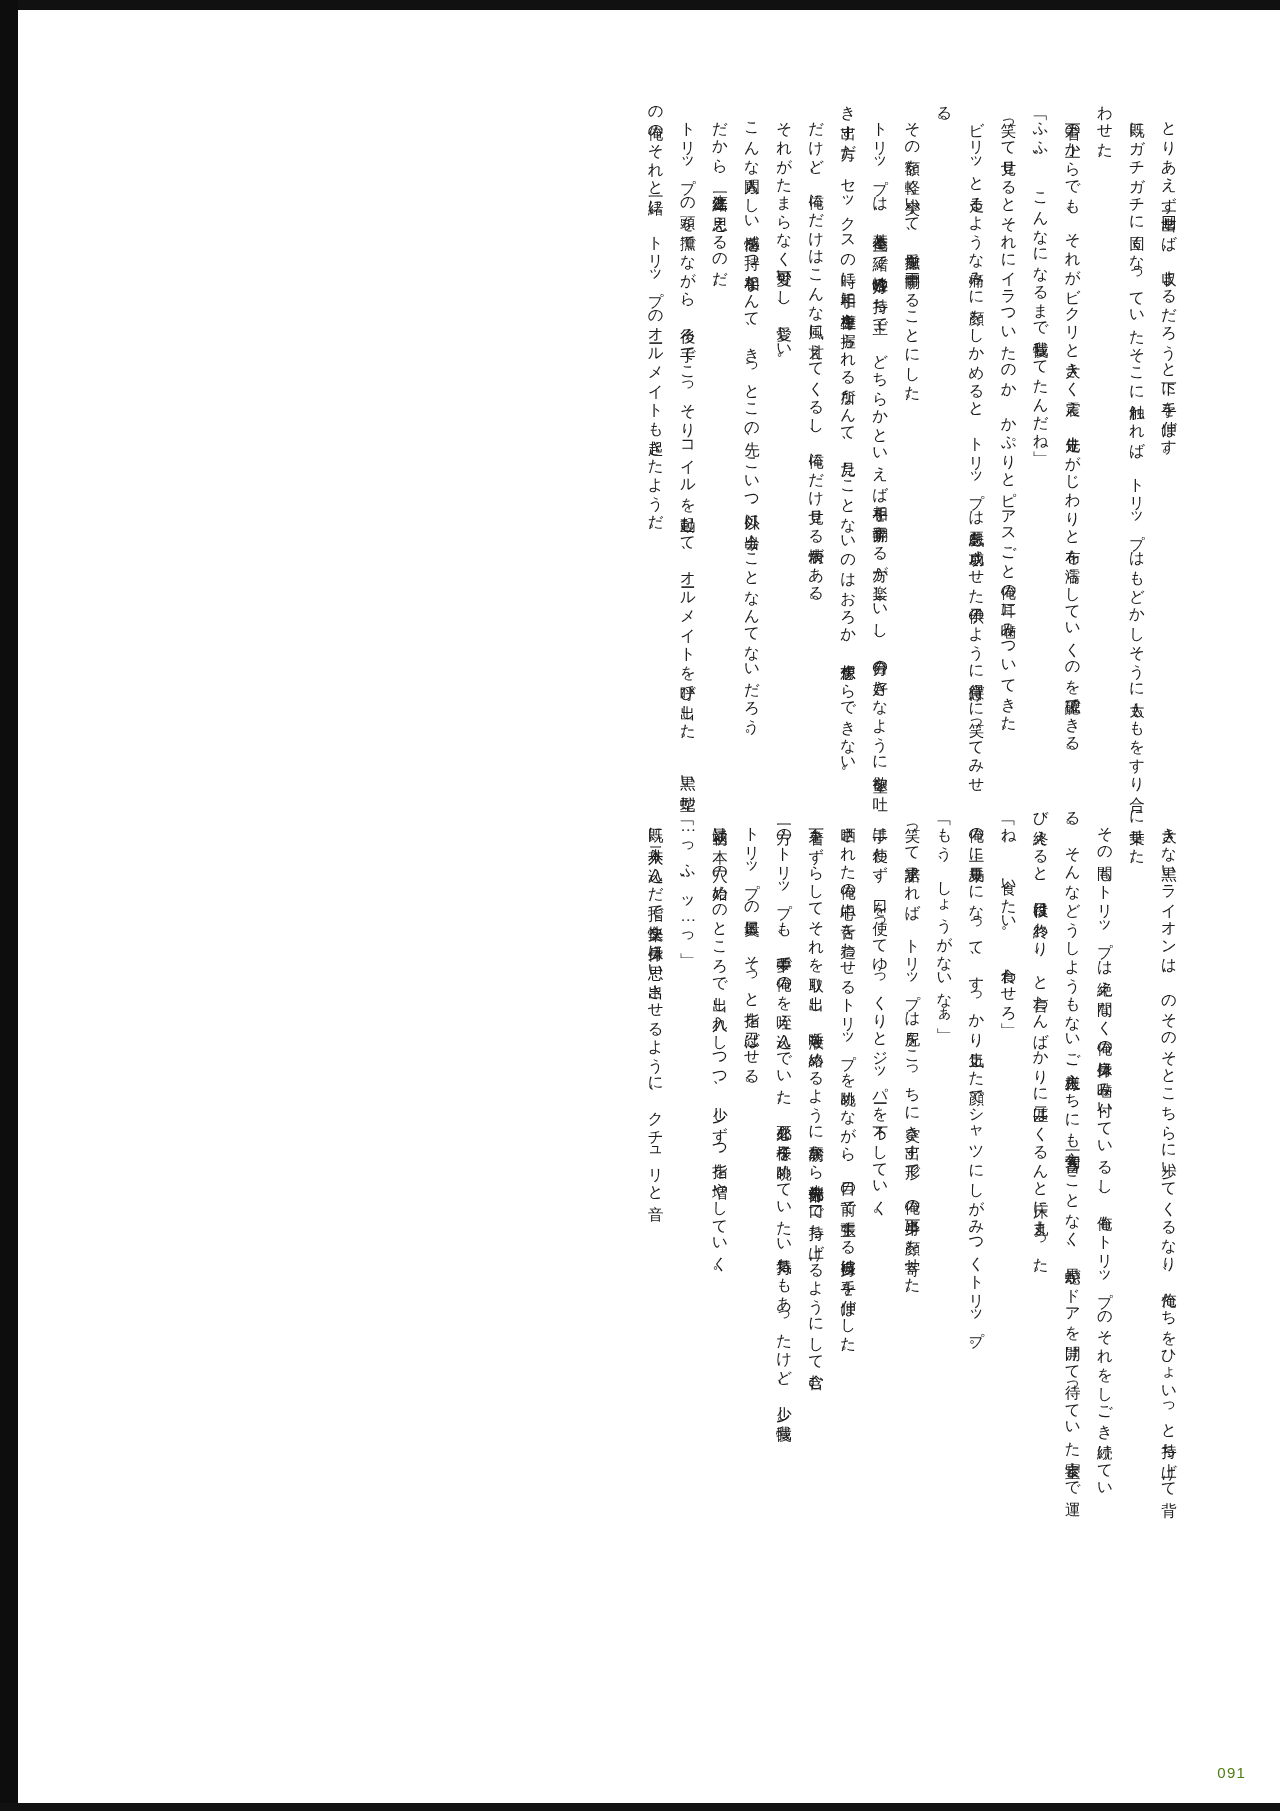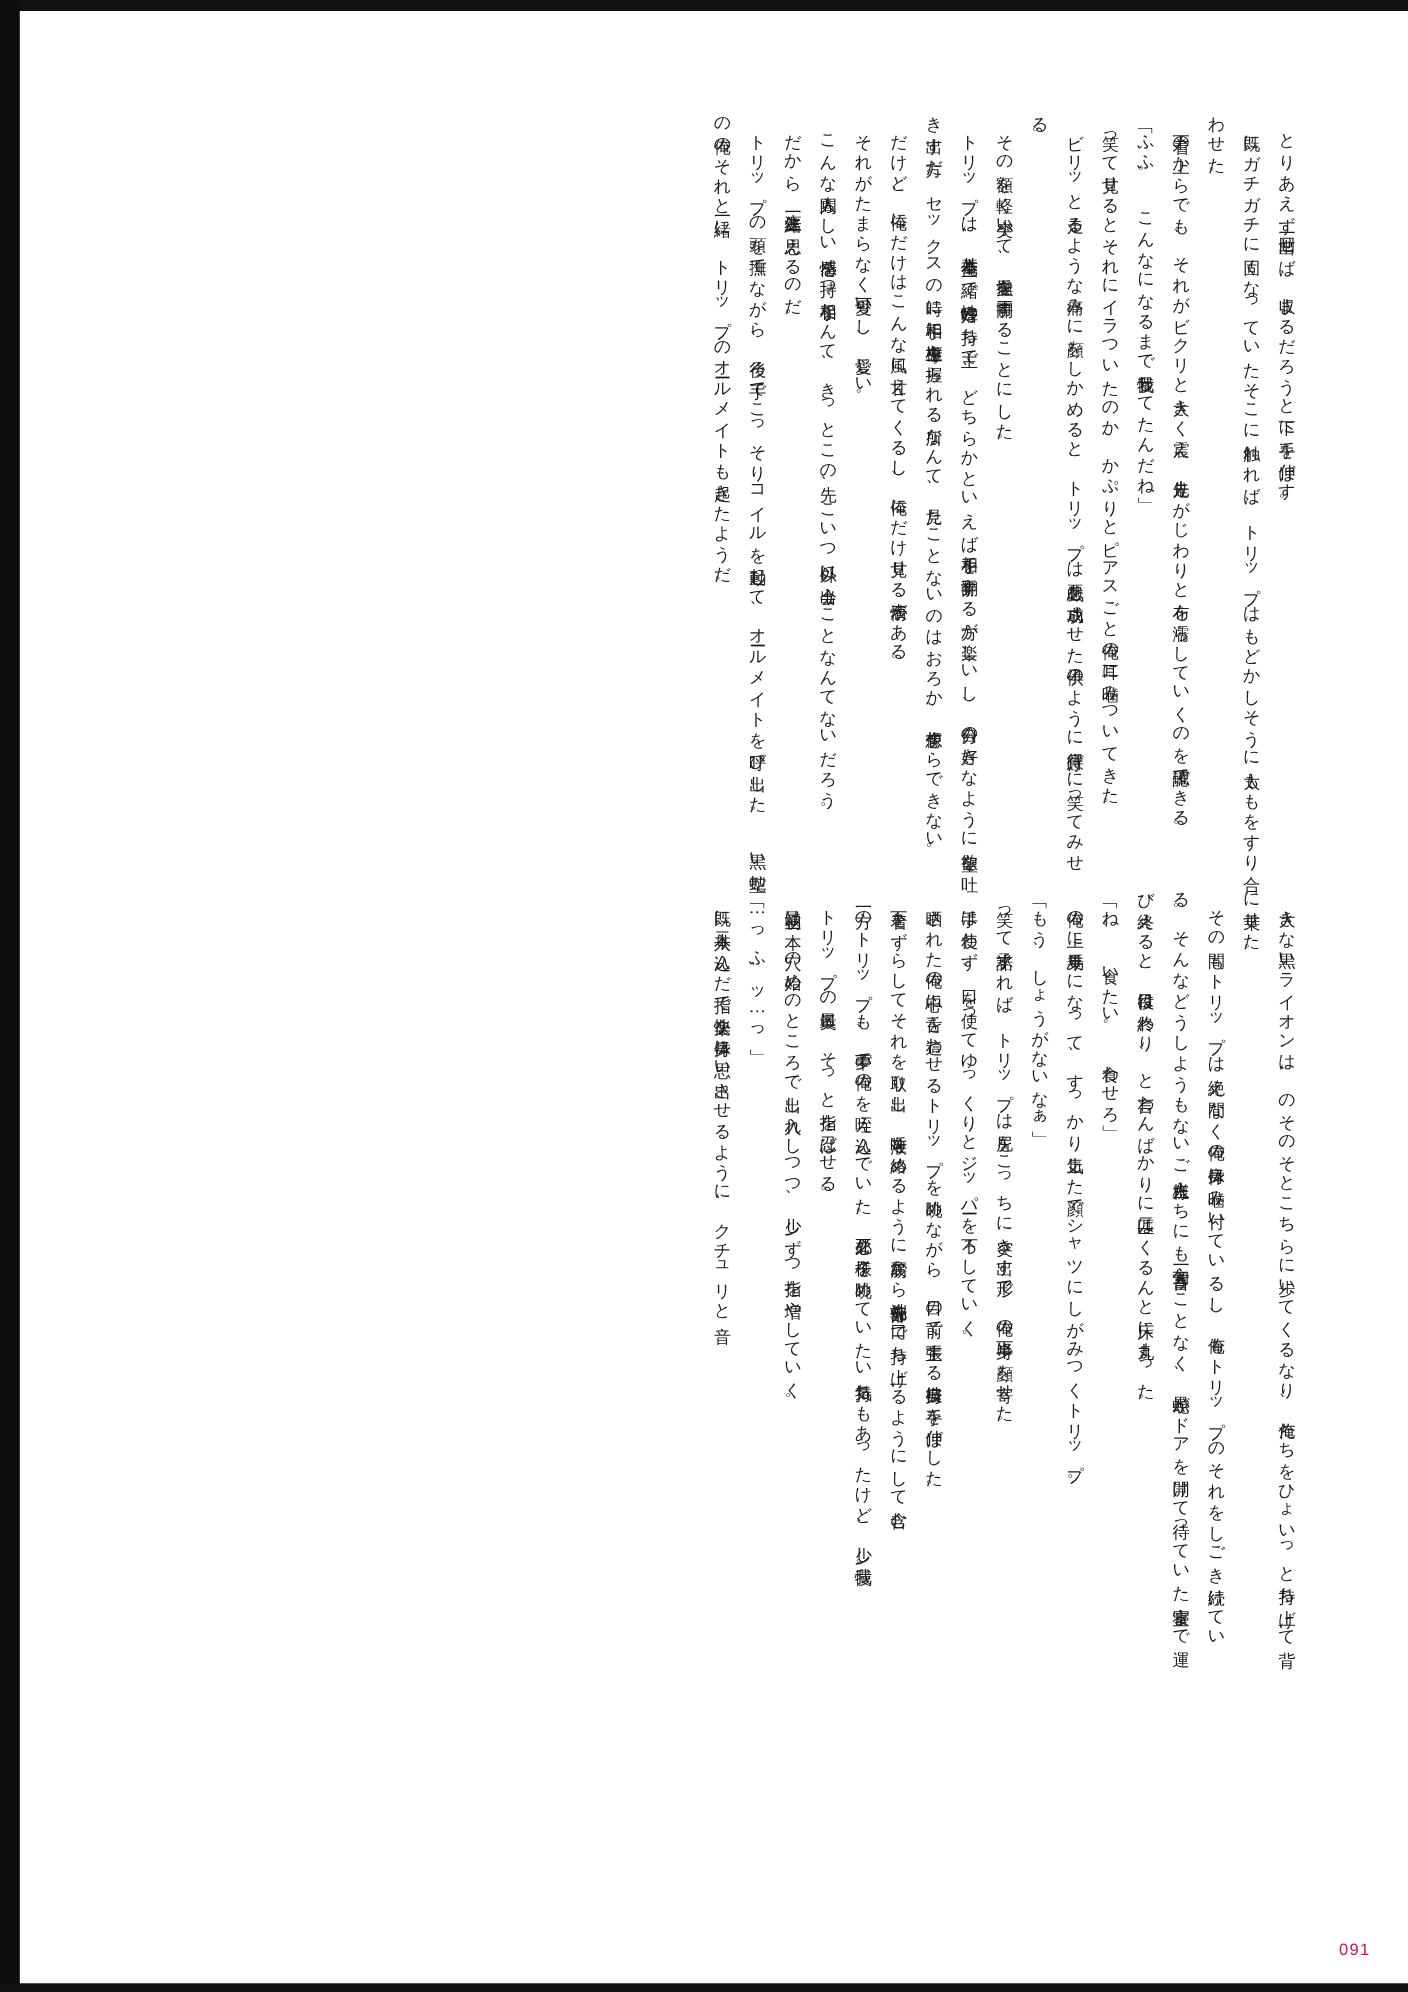--- a/index.html
+++ b/index.html
@@ -69,21 +69,21 @@
     padding: 0;
     text-indent: 1em;
   }
   .page-number {
     position: absolute;
     right: 34px;
     bottom: 30px;
     font-family: "Liberation Sans", sans-serif;
     font-size: 15px;
     letter-spacing: 1.2px;
-    color: #be185d;
+    color: #4d7c0f;
   }
 </style>
 </head>
 <body>
 
 <div class="page">
   <div class="bleed-top"></div>
   <div class="bleed-left"></div>
   <div class="bleed-bottom"></div>
 

